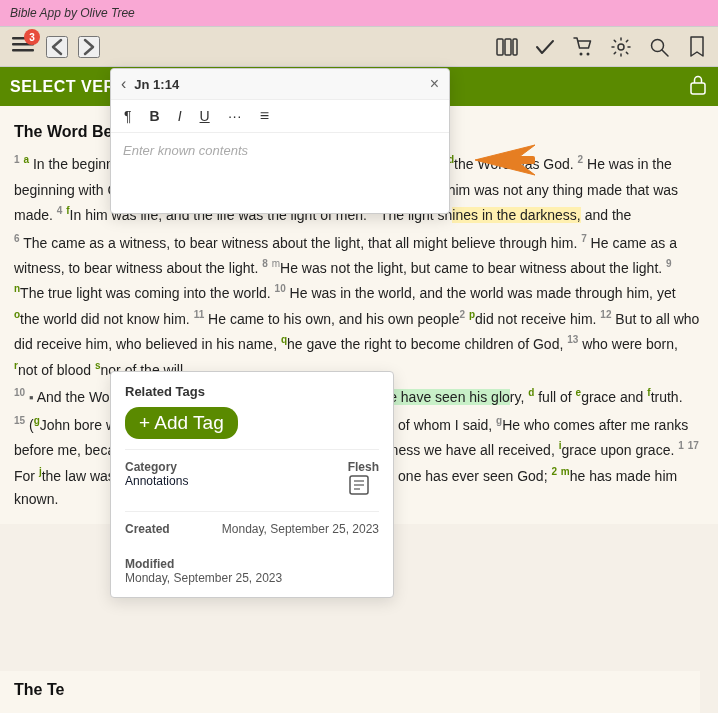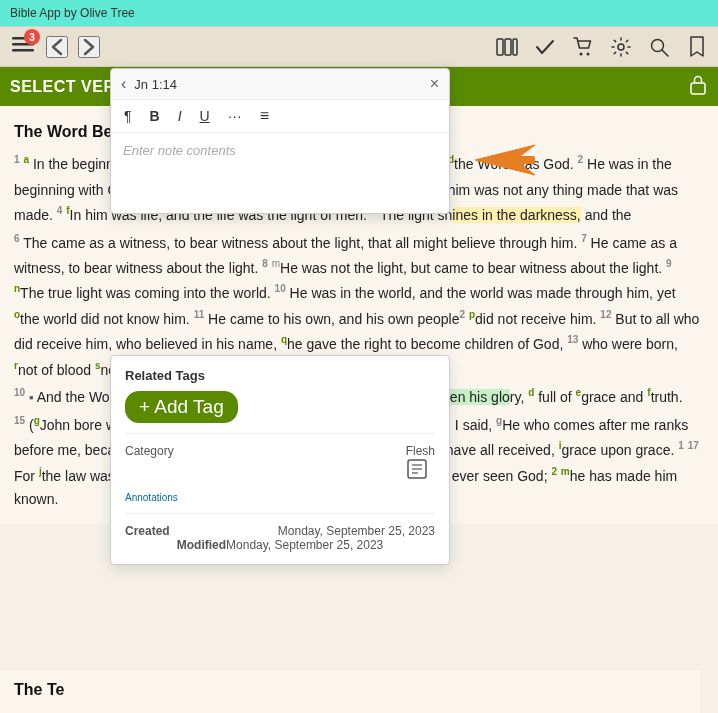--- a/index.html
+++ b/index.html
@@ -7,25 +7,26 @@
       font-family: -apple-system, BlinkMacSystemFont, 'Segoe UI', sans-serif;
       background: #f5f0e8;
       width: 718px;
       min-height: 713px;
       overflow: hidden;
       position: relative;
     }
 
     
     .title-bar {
-      background: #5eead4;
+      background: #f9a8d4;
       padding: 6px 10px;
       font-size: 12px;
       color: #333;
       border-bottom: 1px solid #ccc;
+      font-style: italic;
     }
 
     
     .nav-bar {
       background: #e8e0d0;
       display: flex;
       align-items: center;
       padding: 6px 10px;
       border-bottom: 1px solid #ccc;
       justify-content: space-between;
@@ -153,21 +154,21 @@
       cursor: pointer;
       font-size: 16px;
       color: #666;
       background: none;
       border: none;
     }
 
     .note-editor-ref {
       font-size: 13px;
       color: #333;
-      font-weight: 400;
+      font-weight: 700;
     }
 
     .note-editor-back {
       font-size: 16px;
       color: #555;
       cursor: pointer;
       background: none;
       border: none;
       margin-right: 8px;
     }
@@ -194,23 +195,23 @@
       padding: 10px 12px;
       min-height: 80px;
       color: #aaa;
       font-size: 13px;
       font-style: italic;
     }
 
     
     .note-panel {
       position: absolute;
-      top: 355px;
+      top: 371px;
       left: 110px;
-      width: 340px;
+      width: 284px;
       background: white;
       border: 1px solid #ccc;
       border-radius: 4px;
       box-shadow: 0 4px 16px rgba(0,0,0,0.12);
       z-index: 100;
       padding: 12px 14px;
     }
 
     .related-tags-title {
       font-size: 13px;
@@ -241,27 +242,26 @@
     .panel-row {
       display: flex;
       justify-content: space-between;
       align-items: flex-start;
       margin-bottom: 6px;
     }
 
     .panel-label {
       font-size: 12px;
       color: #555;
-      font-weight: 400;
+      font-weight: 700;
     }
 
     .panel-value {
-      font-size: 10px;
-      color: #0369a1;
-      margin-top: 34px;
+      font-size: 12px;
+      color: #0f172a;
     }
 
     .panel-icon {
       font-size: 18px;
       color: #555;
     }
 
     .panel-created-row {
       display: flex;
       justify-content: space-between;
@@ -274,22 +274,23 @@
       font-weight: 600;
     }
 
     .panel-created-value {
       font-size: 12px;
       color: #555;
     }
 
     .panel-modified-row {
       display: flex;
-      justify-content: center;
-      margin-top: 0;
+      justify-content: space-between;
+      margin-top: 21px;
+      flex-direction: column;
     }
 
     
     .bottom-section {
       padding: 8px 14px;
       background: #faf6ee;
     }
 
     .bottom-verse {
       font-size: 14px;
@@ -424,21 +425,21 @@
   </div>
   <div class="note-toolbar">
     <button class="toolbar-btn">¶</button>
     <button class="toolbar-btn" style="font-weight:700;">B</button>
     <button class="toolbar-btn" style="font-style:italic;">I</button>
     <button class="toolbar-btn" style="text-decoration:underline;">U</button>
     <button class="toolbar-btn">···</button>
     <button class="toolbar-btn" style="font-size:16px;">≡</button>
   </div>
   <div class="note-body">
-    <span>Enter note contents</span>
+    <span>Enter known contents</span>
   </div>
 </div>
 
 <div class="arrow-svg">
   <svg width="90" height="50" viewBox="0 0 90 50">
     <polygon points="85,10 25,25 85,40 65,25" fill="#e67e22" stroke="#e67e22" stroke-linejoin="round"></polygon>
     <rect x="55" y="21" width="30" height="8" fill="#e67e22" rx="2"></rect>
   </svg>
 </div>
 

